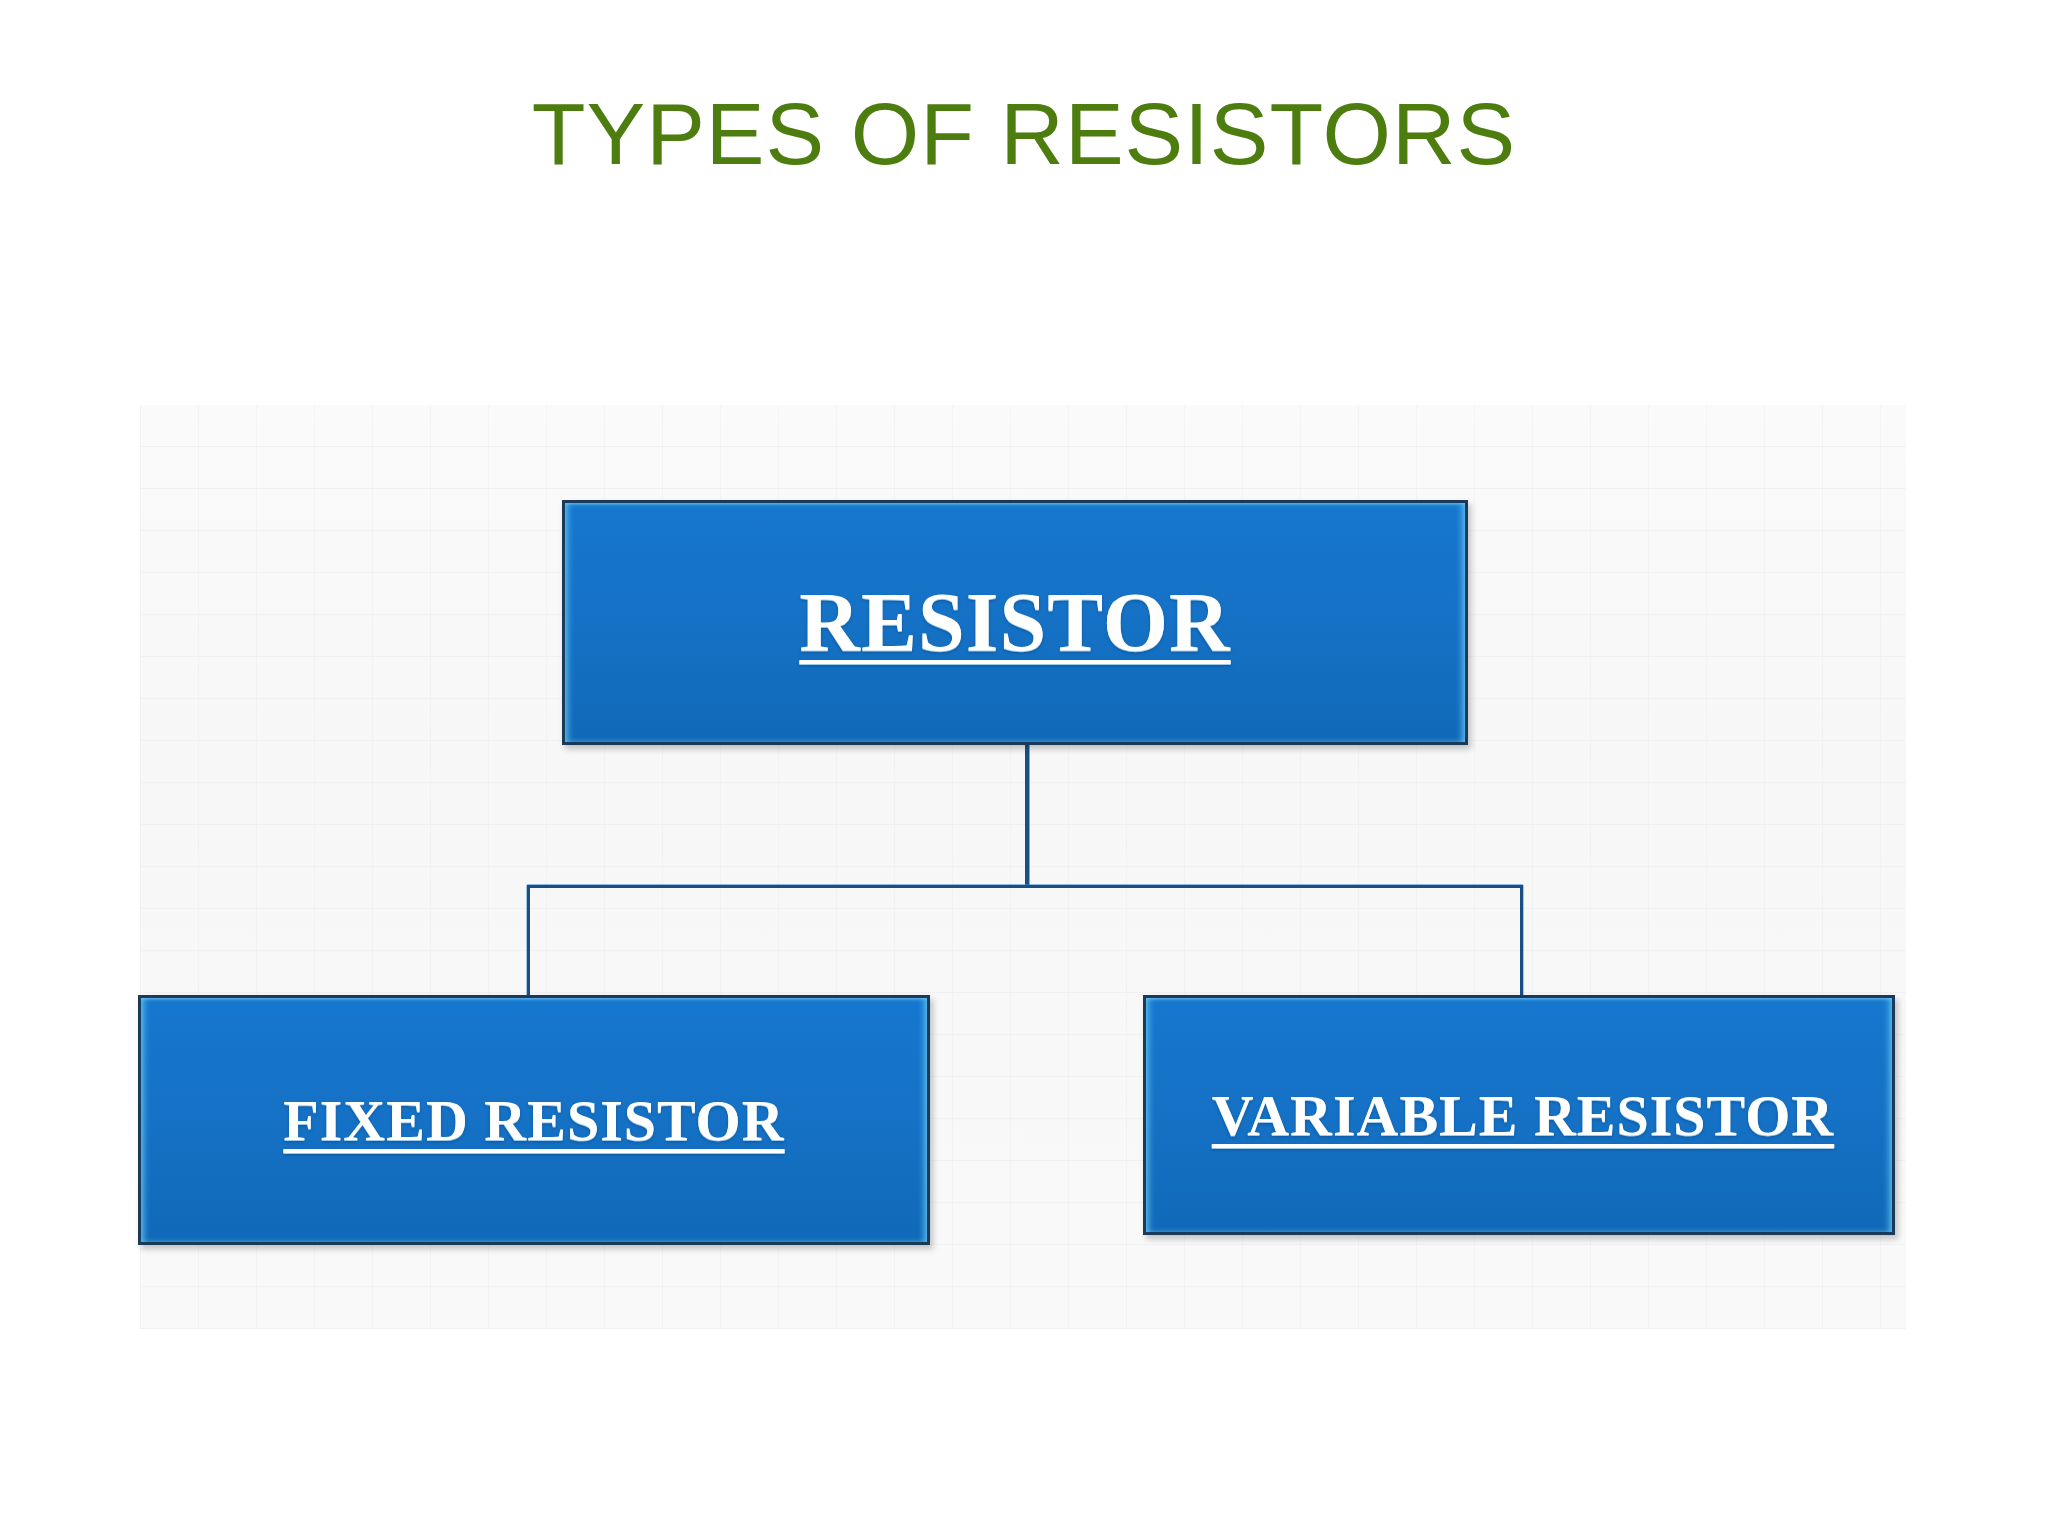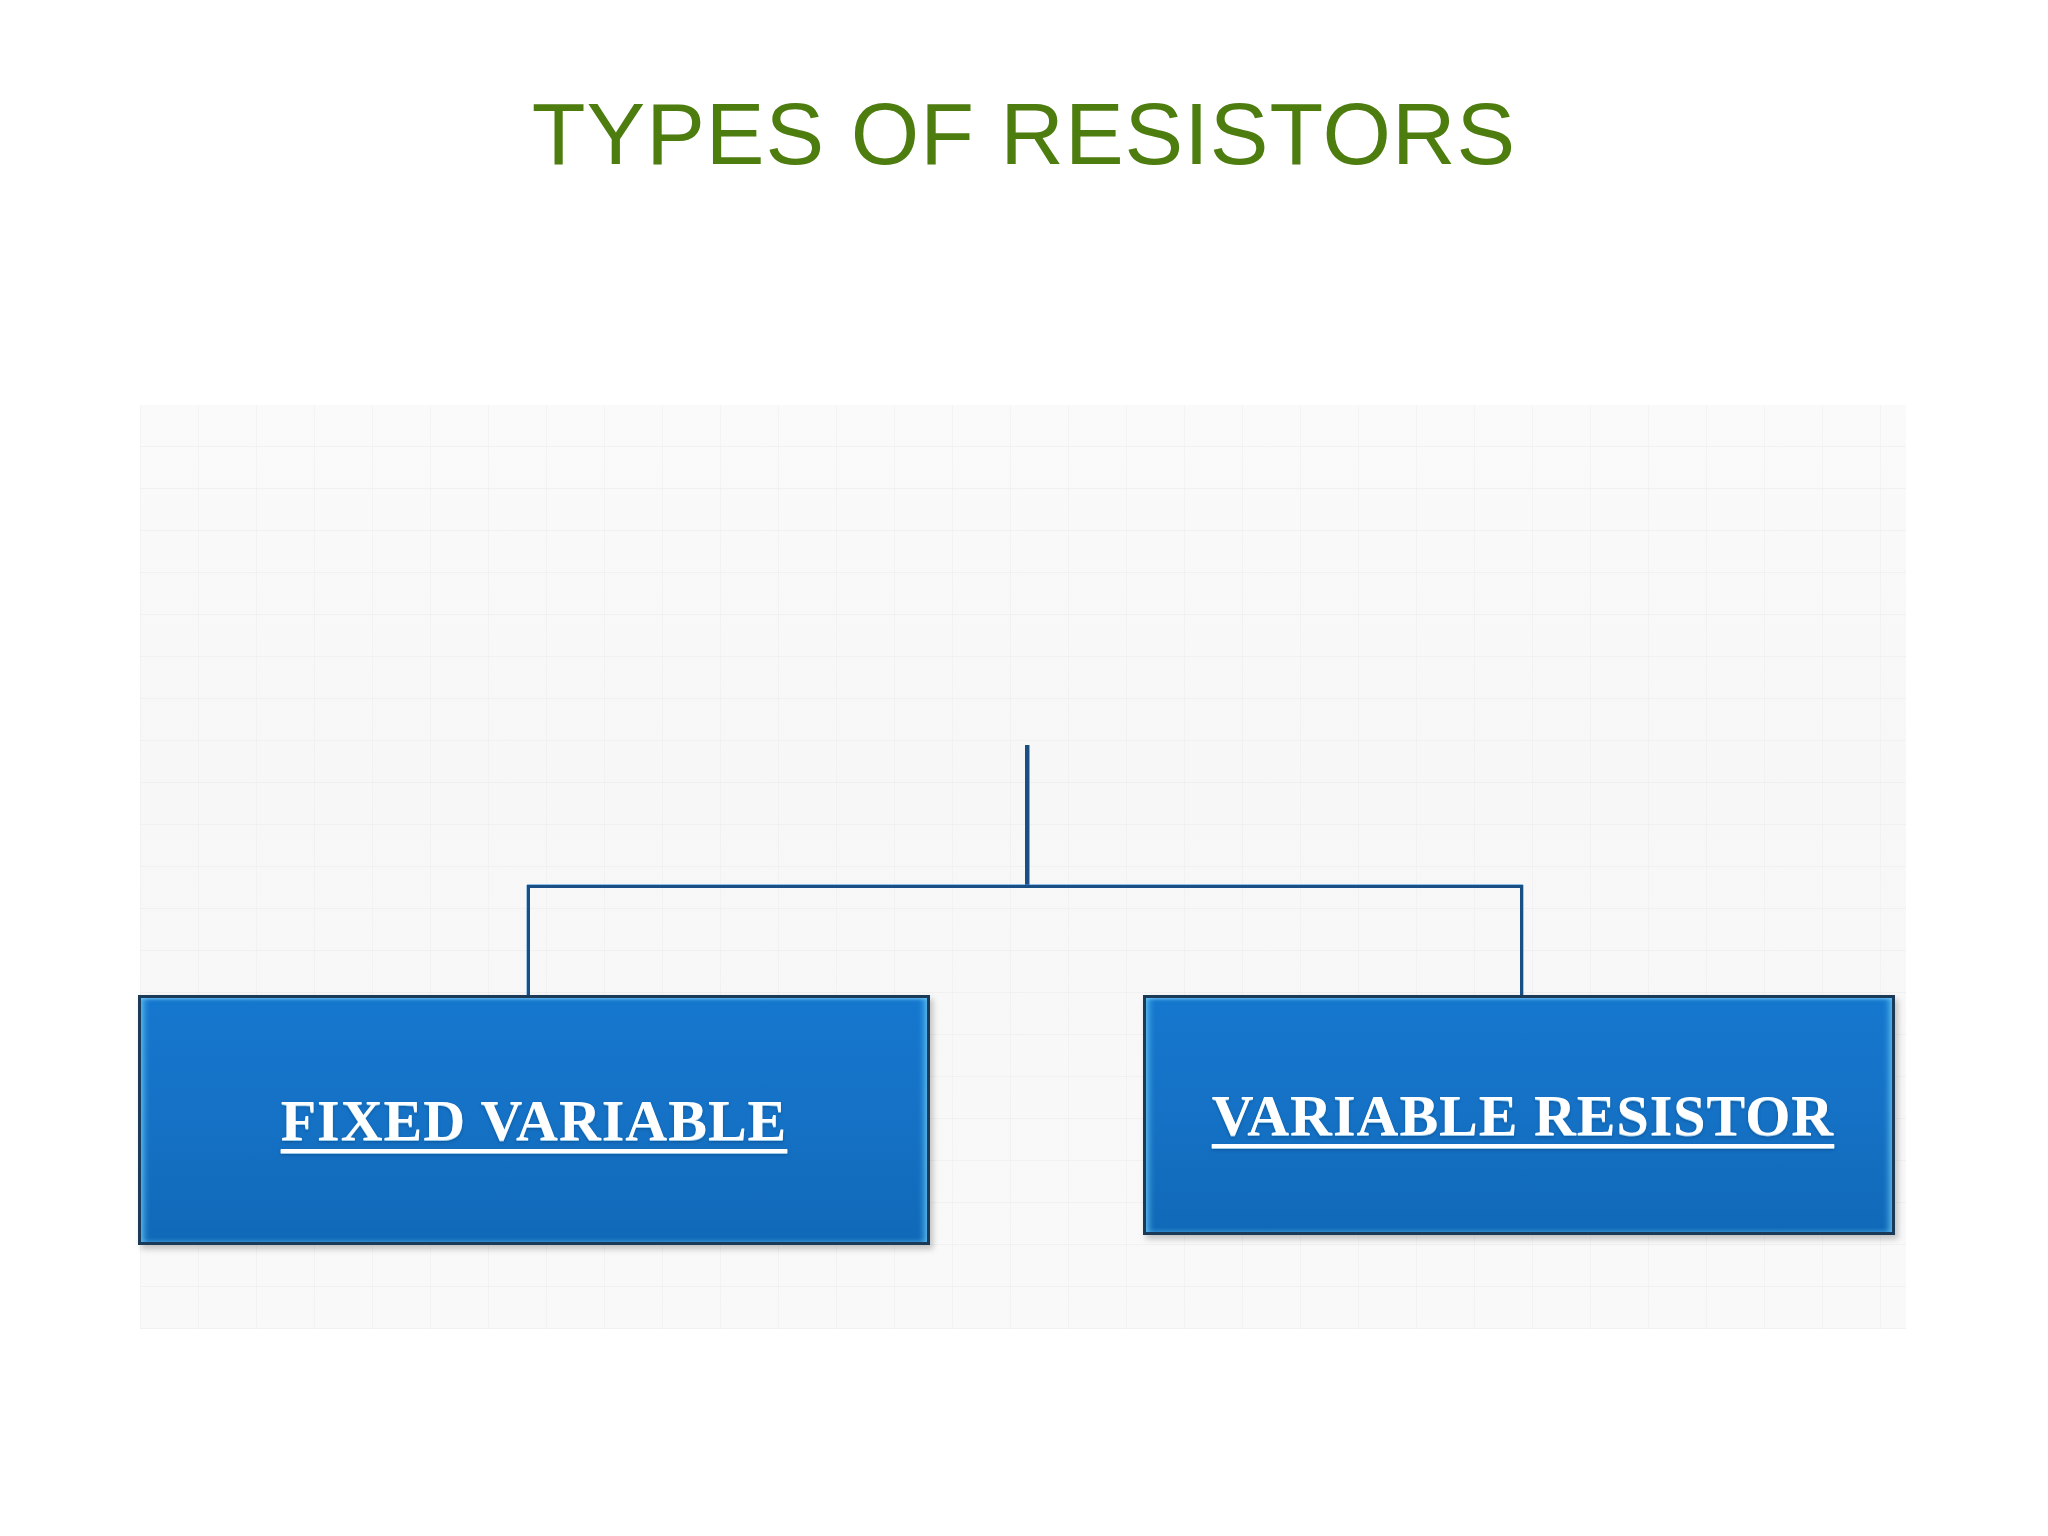--- a/index.html
+++ b/index.html
@@ -151,22 +151,25 @@
 <div class="diagram-canvas">
 
   <div class="connector conn-v-main"></div>
 
   <div class="connector conn-h-bus"></div>
 
   <div class="connector conn-v-left"></div>
 
   <div class="connector conn-v-right"></div>
 
+  <div class="node-box node-root">
+    <span class="node-label">RESISTOR</span>
+  </div>
 
   <div class="node-box node-fixed">
-    <span class="node-label">FIXED VARIABLE</span>
+    <span class="node-label">FIXED RESISTOR</span>
   </div>
 
   <div class="node-box node-variable">
     <span class="node-label">VARIABLE RESISTOR</span>
   </div>
 
 </div>
 
 </body></html>

